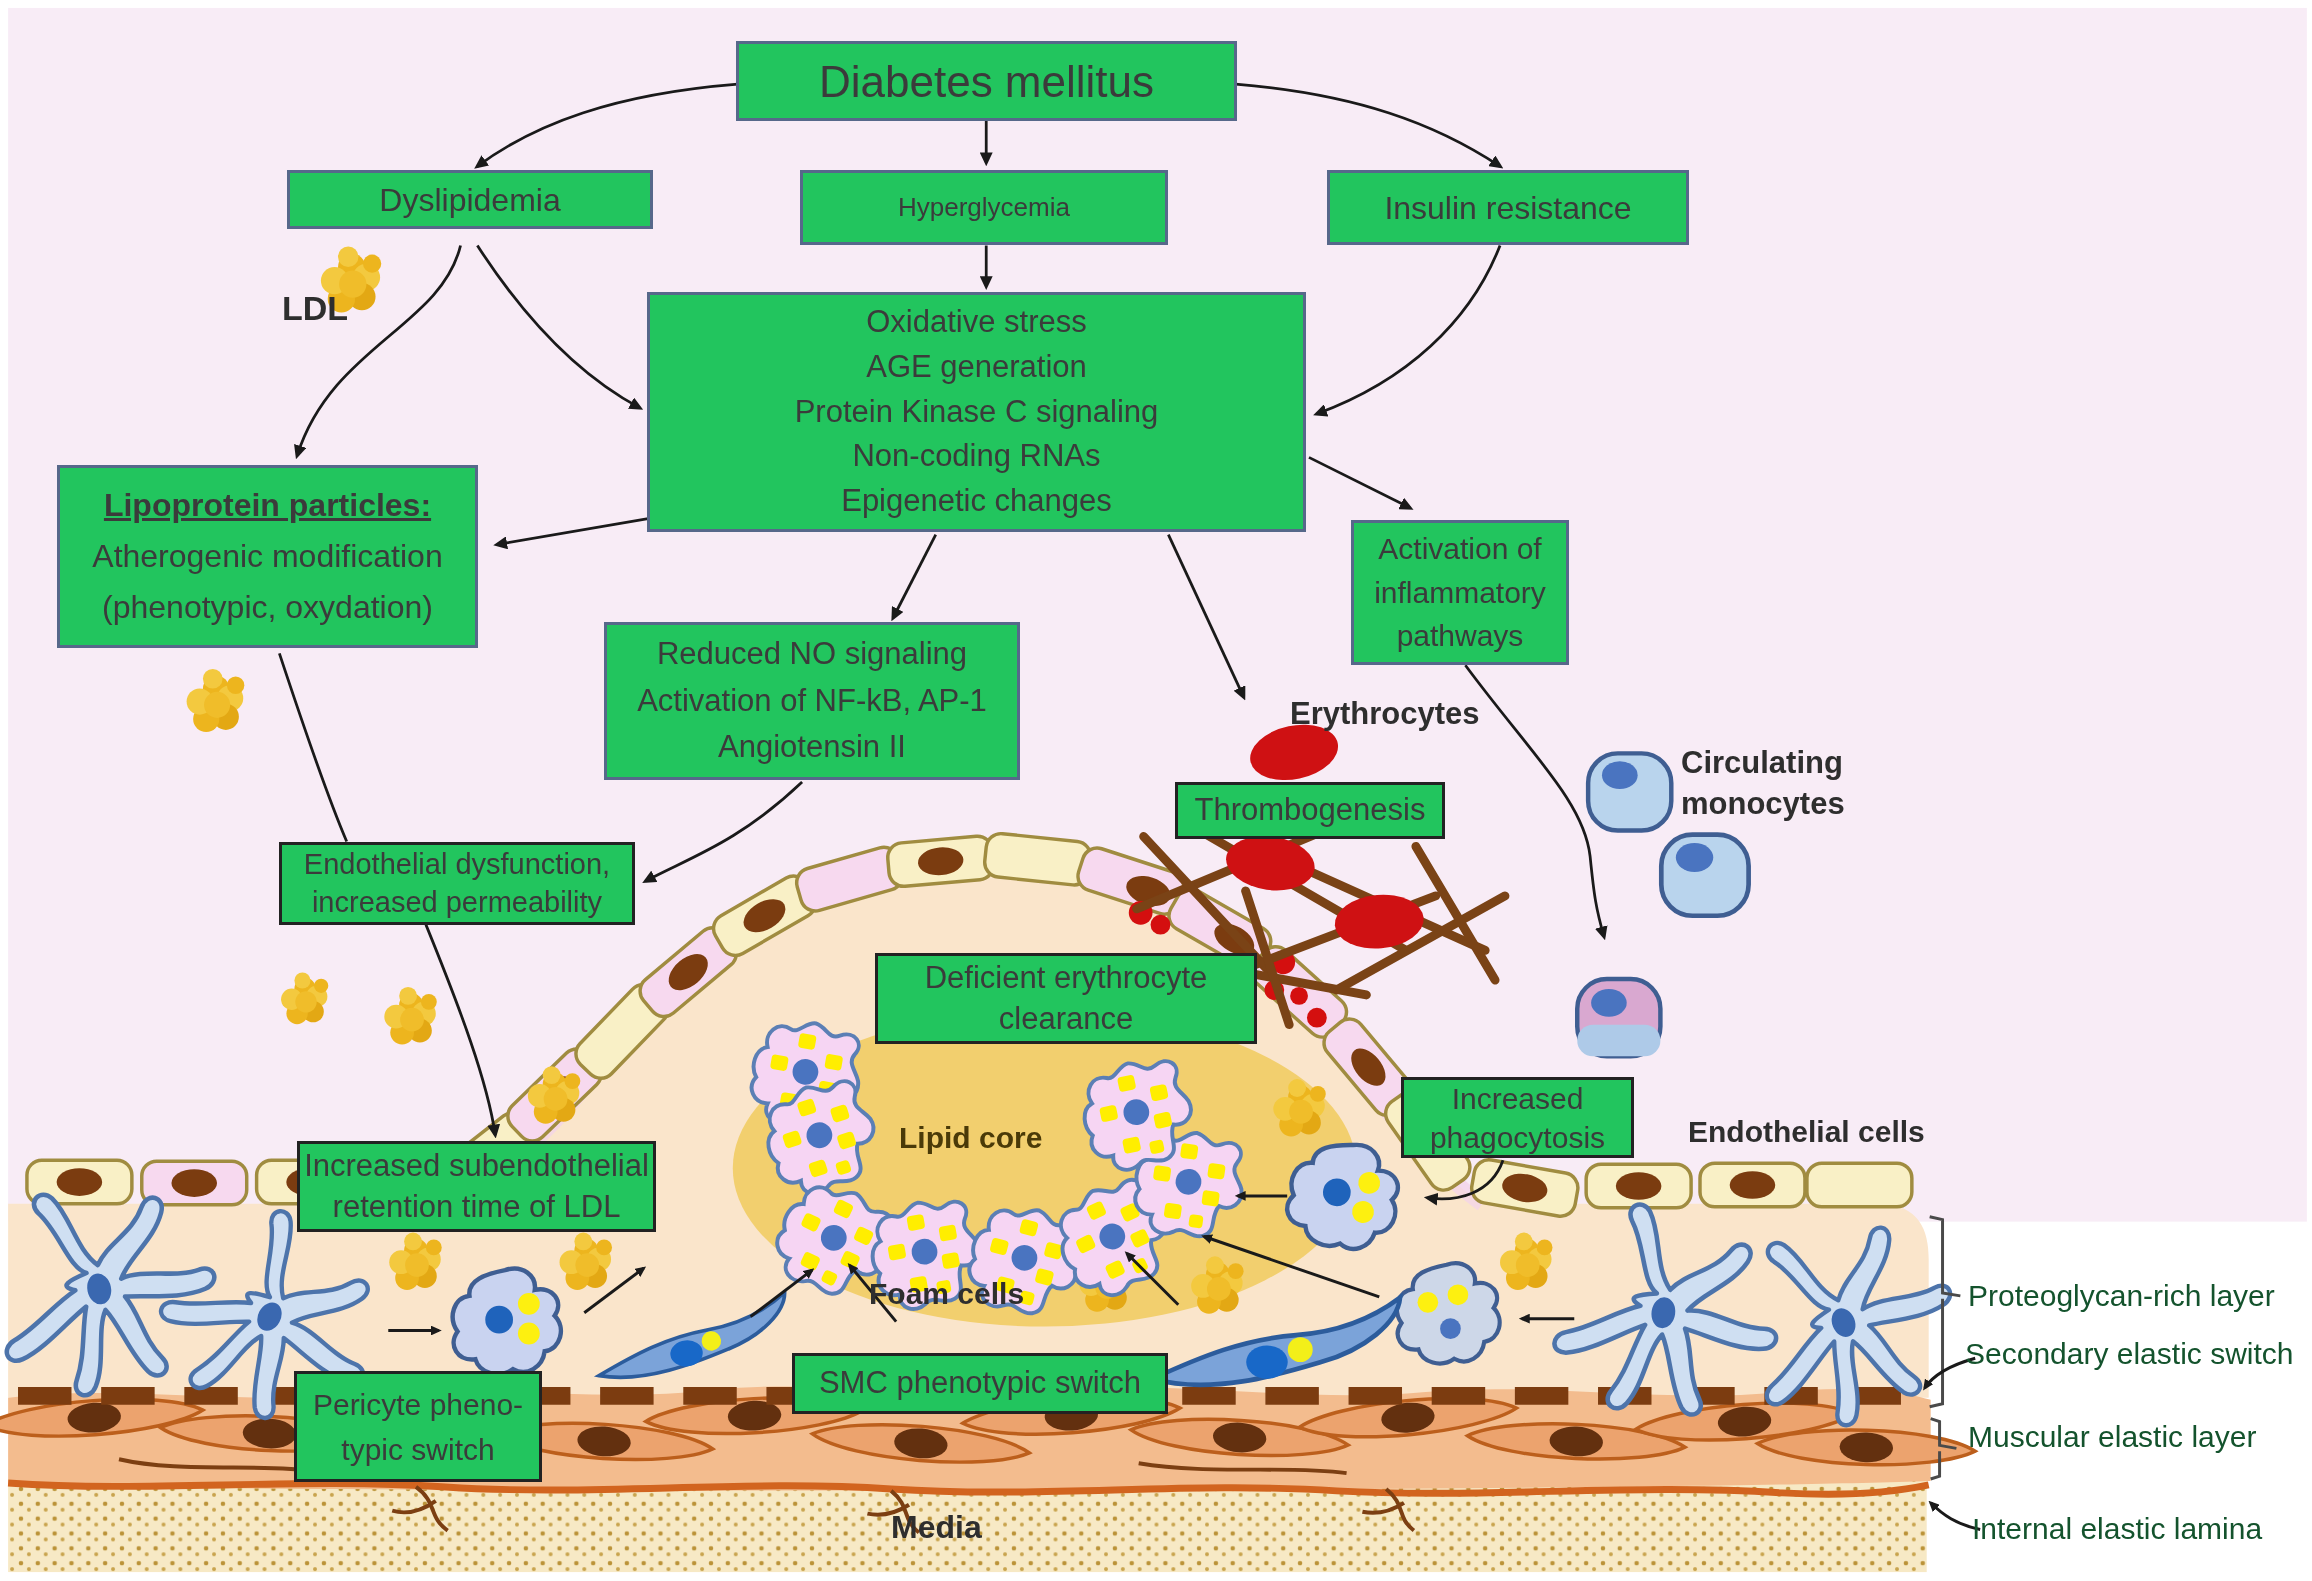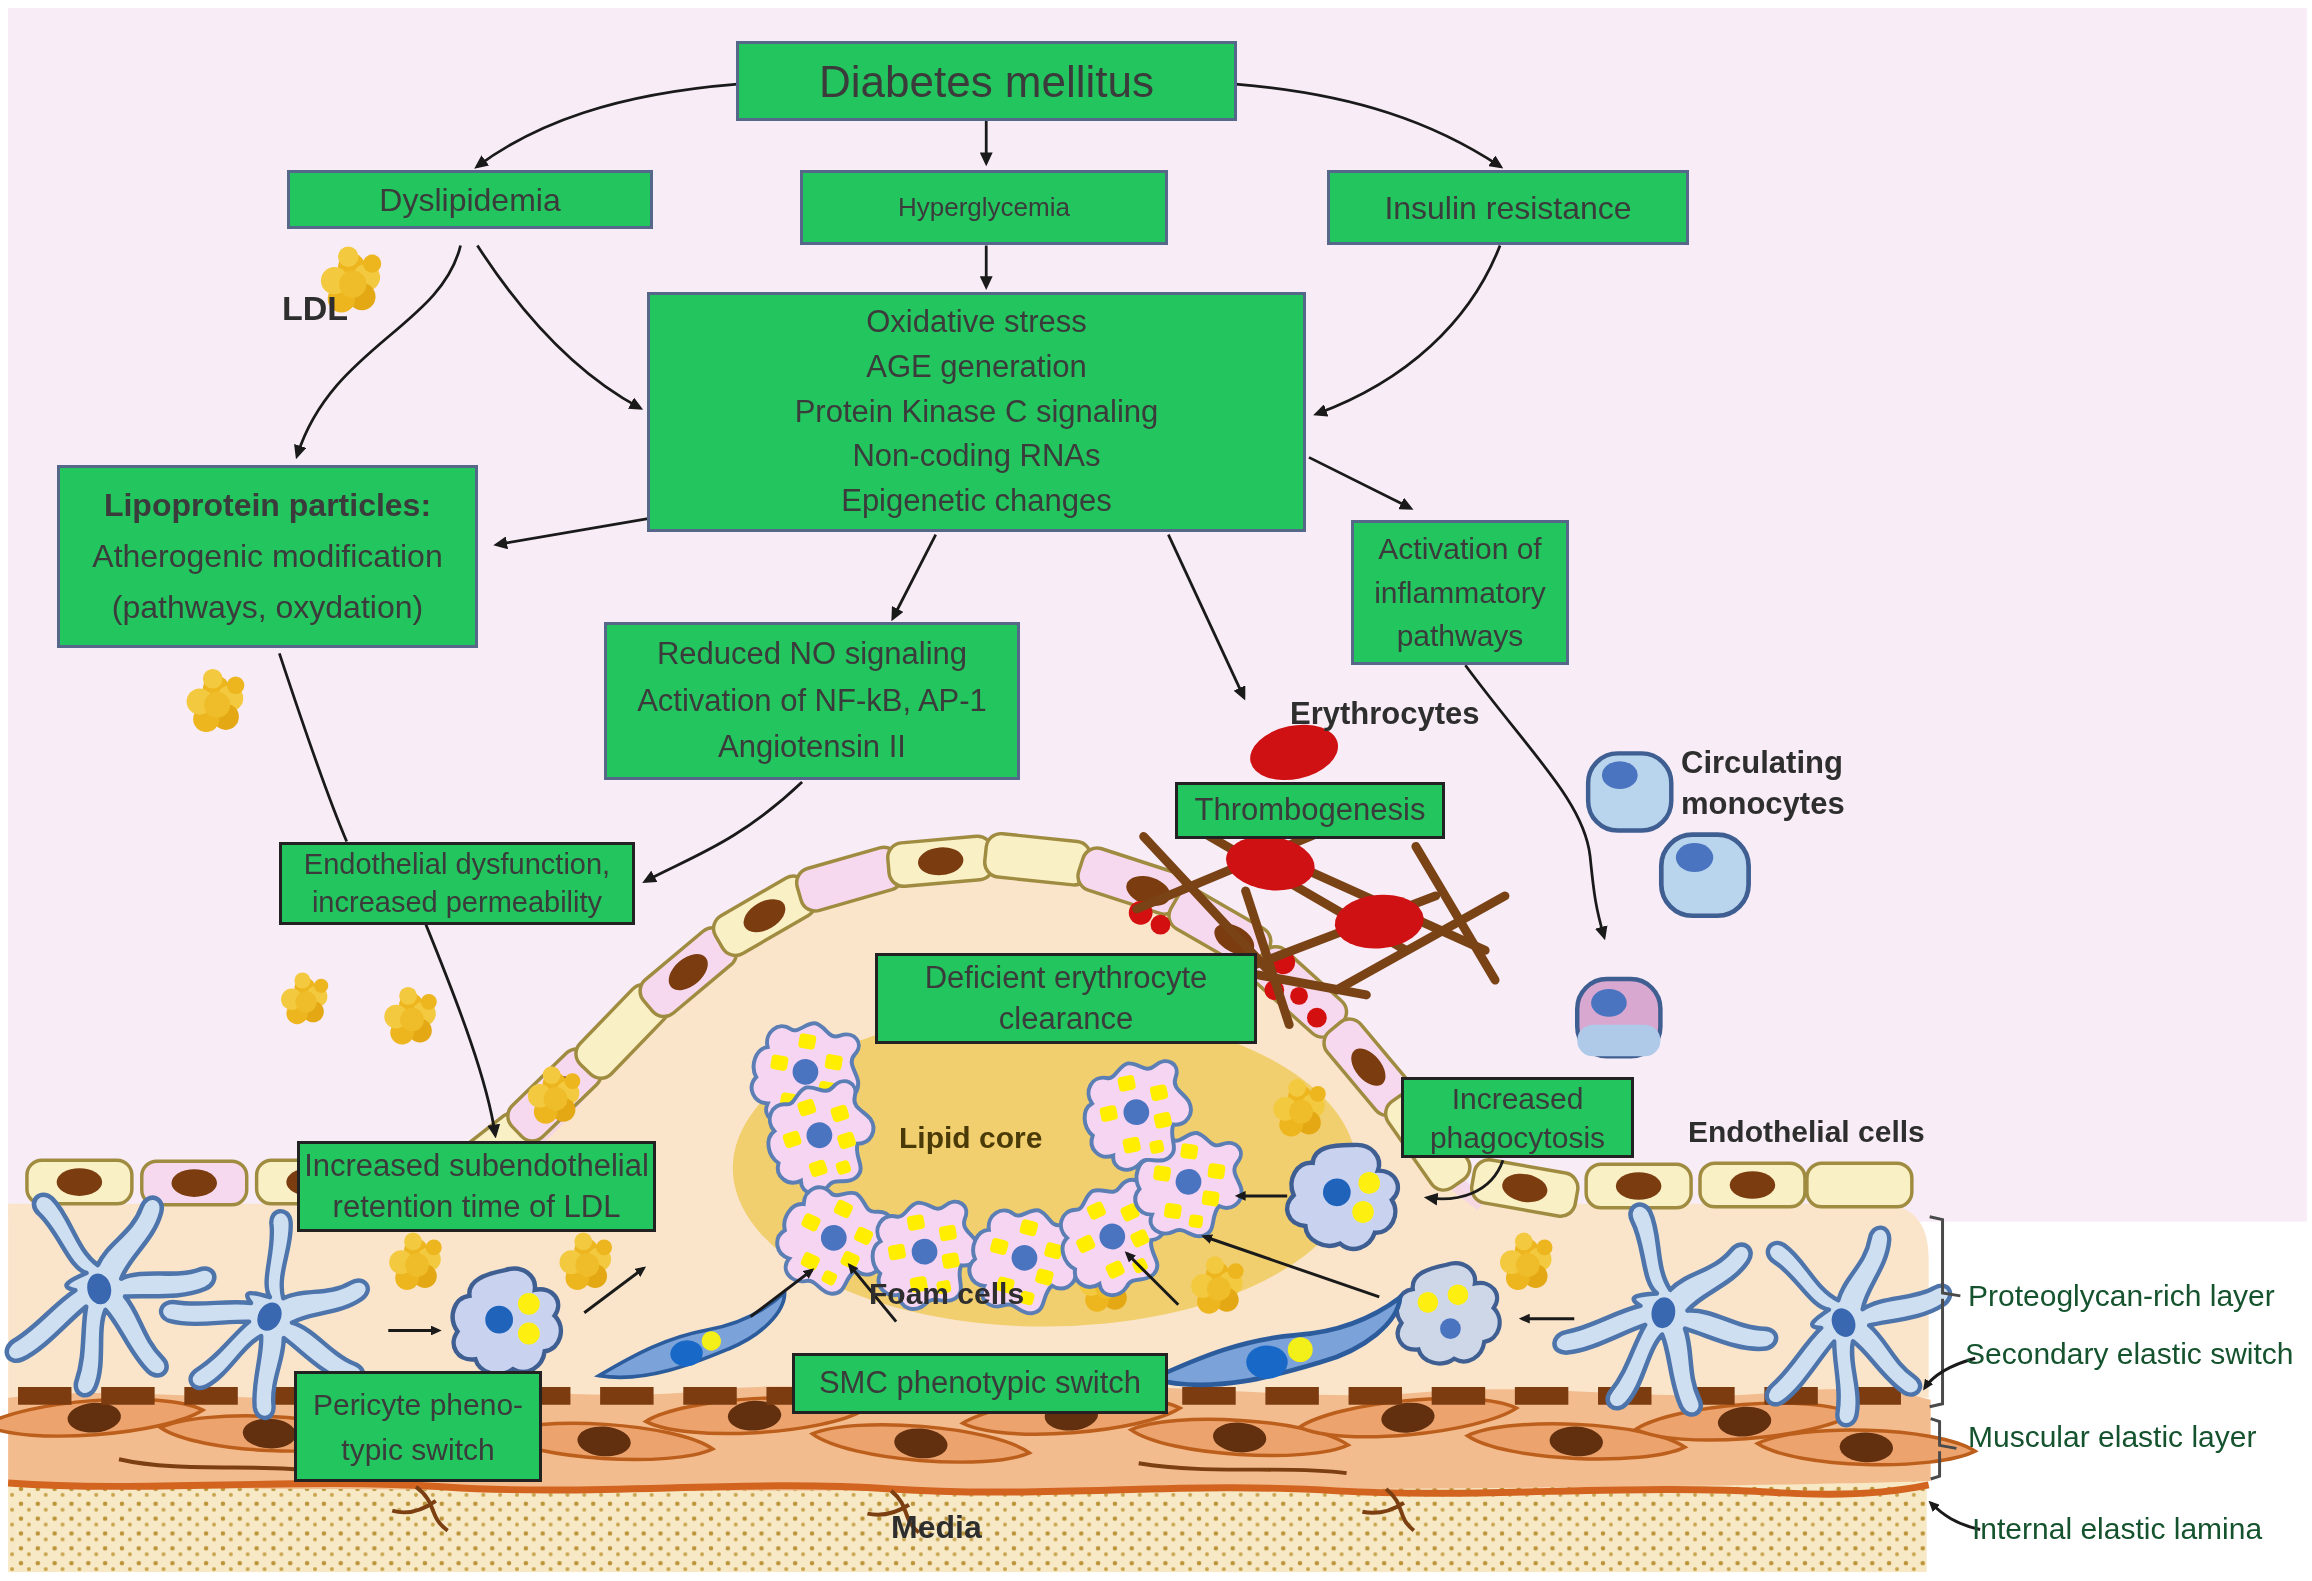--- a/index.html
+++ b/index.html
@@ -4,21 +4,21 @@
 <style>
   html,body{margin:0;padding:0;background:#ffffff;font-family:"Liberation Sans",sans-serif;}
   #stage{position:relative;width:2313px;height:1581px;overflow:hidden;background:#ffffff;}
   #art{position:absolute;left:0;top:0;}
   .box{position:absolute;background:#22c55e;display:flex;flex-direction:column;justify-content:center;
        align-items:center;text-align:center;color:#3b3b3b;box-sizing:border-box;line-height:1.25;}
   .fc{border:3px solid #56688a;}           
   .an{border:3px solid #222222;}           
   .lbl{position:absolute;font-weight:bold;color:#2e2e2e;white-space:nowrap;}
   .slbl{position:absolute;font-weight:normal;color:#14532d;white-space:nowrap;font-size:30px;}
-  .b{font-weight:bold;}
+  .b{font-weight:bold;text-decoration:underline;}
 </style>
 </head>
 <body>
 
 <div id="stage">
 
 <svg id="art" width="2313" height="1581" viewBox="0 0 2336 1597">
   <defs>
     <marker id="ah" markerWidth="11" markerHeight="10" refX="8" refY="5" orient="auto" markerUnits="userSpaceOnUse">
       <path d="M0,0 L11,5 L0,10 Z" fill="#1a1a1a"></path>
@@ -371,21 +371,21 @@
   <div>Oxidative stress</div>
   <div>AGE generation</div>
   <div>Protein Kinase C signaling</div>
   <div>Non-coding RNAs</div>
   <div>Epigenetic changes</div>
 </div>
 
 <div class="box fc" style="left:57px;top:465px;width:421px;height:183px;font-size:32px;line-height:1.6;">
   <div class="b">Lipoprotein particles:</div>
   <div>Atherogenic modification</div>
-  <div>(pathways, oxydation)</div>
+  <div>(phenotypic, oxydation)</div>
 </div>
 
 <div class="box fc" style="left:604px;top:622px;width:416px;height:158px;font-size:31px;line-height:1.5;">
   <div>Reduced NO signaling</div>
   <div>Activation of NF-kB, AP-1</div>
   <div>Angiotensin II</div>
 </div>
 
 <div class="box fc" style="left:1351px;top:520px;width:218px;height:145px;font-size:30px;line-height:1.45;">
   <div>Activation of</div>

